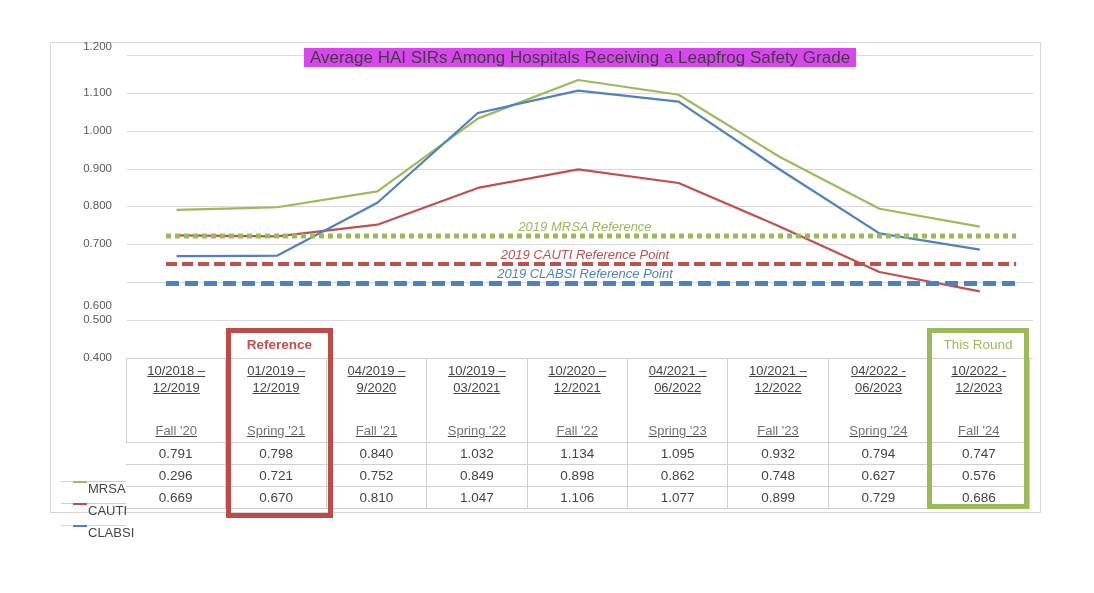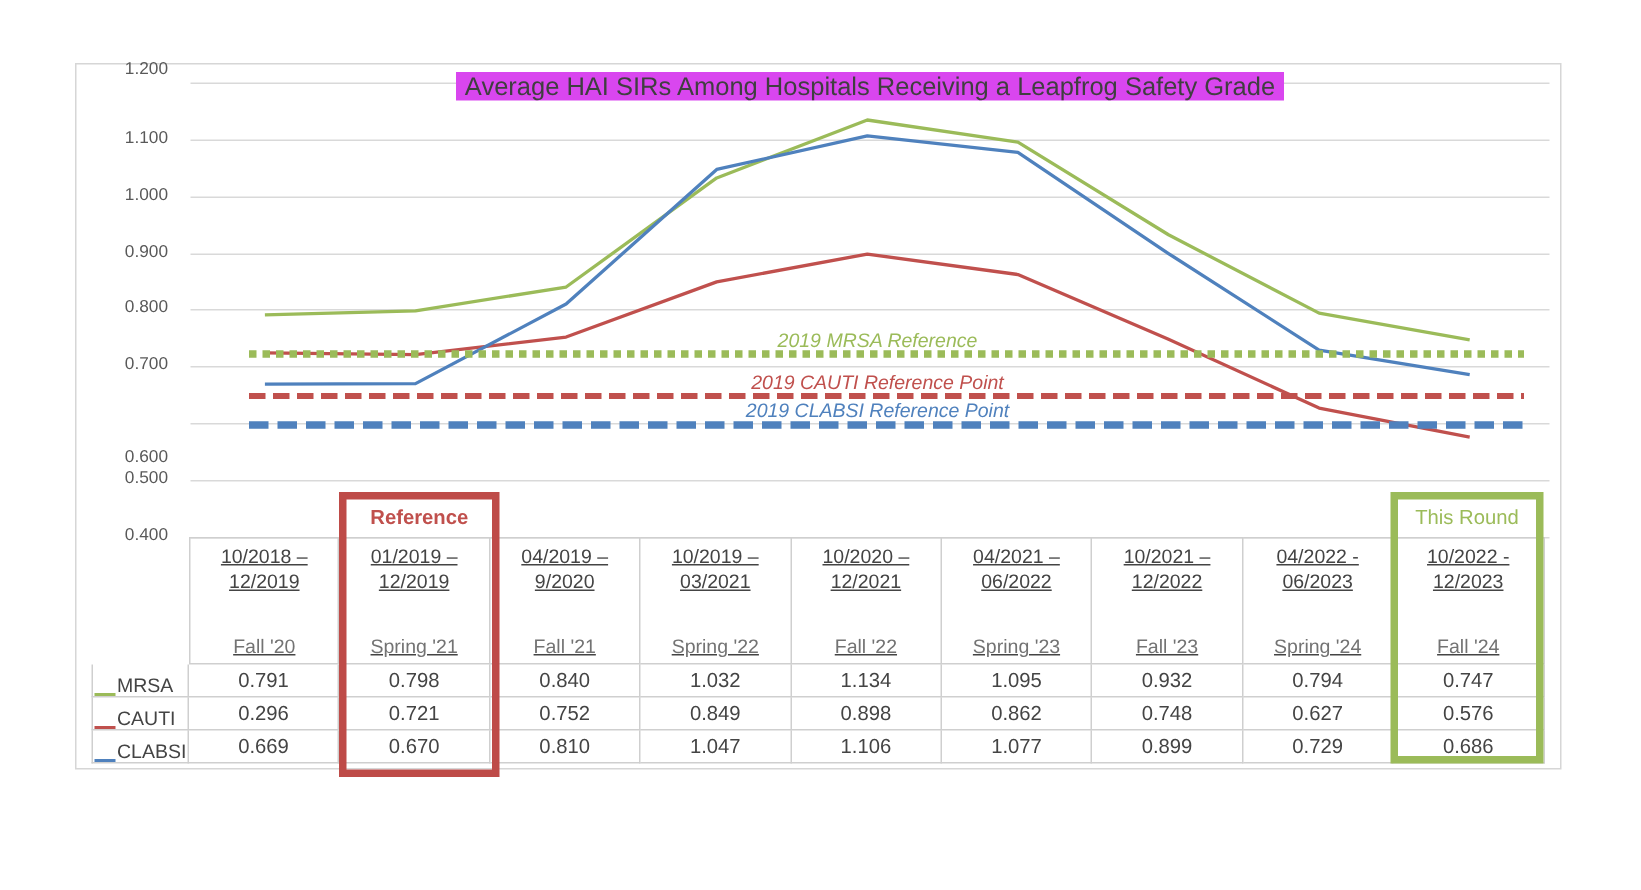--- a/index.html
+++ b/index.html
@@ -31,21 +31,21 @@
     display:grid;grid-template-columns:65px repeat(9,100.4px);
     grid-template-rows:85px 22px 22px 22px;
   }
   .cell{box-sizing:border-box;border-right:1px solid #cfcfcf;border-bottom:1px solid #cfcfcf;background:transparent;}
   .cell.header{border-top:1px solid #cfcfcf;display:flex;flex-direction:column;justify-content:space-between;align-items:center;text-decoration:underline;}
   .cell.bl{border-left:1px solid #cfcfcf;}
   .cell.corner{border:none;}
   .period{white-space:pre-line;text-align:center;font-size:13px;line-height:16.5px;padding-top:4px;color:#444;}
   .season{text-align:center;font-size:13px;padding-bottom:4px;color:#737373;}
   .cell.value{display:flex;align-items:center;justify-content:center;font-size:13.5px;color:#444;}
-  .cell.rowlabel{display:flex;align-items:flex-end;font-size:13px;color:#444;padding-left:1px;}
+  .cell.rowlabel{display:flex;align-items:flex-start;font-size:13px;color:#444;padding-left:11px;margin-top:38px;}
   .legend-dash{display:inline-block;width:14px;height:2.4px;margin-right:1px;flex:0 0 auto;}
   
   .hl-box{position:absolute;box-sizing:border-box;background:transparent;z-index:5;}
   .hl-box .hl-label{text-align:center;font-size:13.5px;margin-top:4px;}
   .ref-box{left:226px;top:328px;width:107px;height:190px;border:5px solid #be4b48;font-weight:bold;}
   .ref-box .hl-label{color:#c0504d;}
   .round-box{left:927px;top:328px;width:102px;height:181px;border:5px solid #9bbb59;}
   .round-box .hl-label{color:#9bbb59;}
 </style>
 </head>

